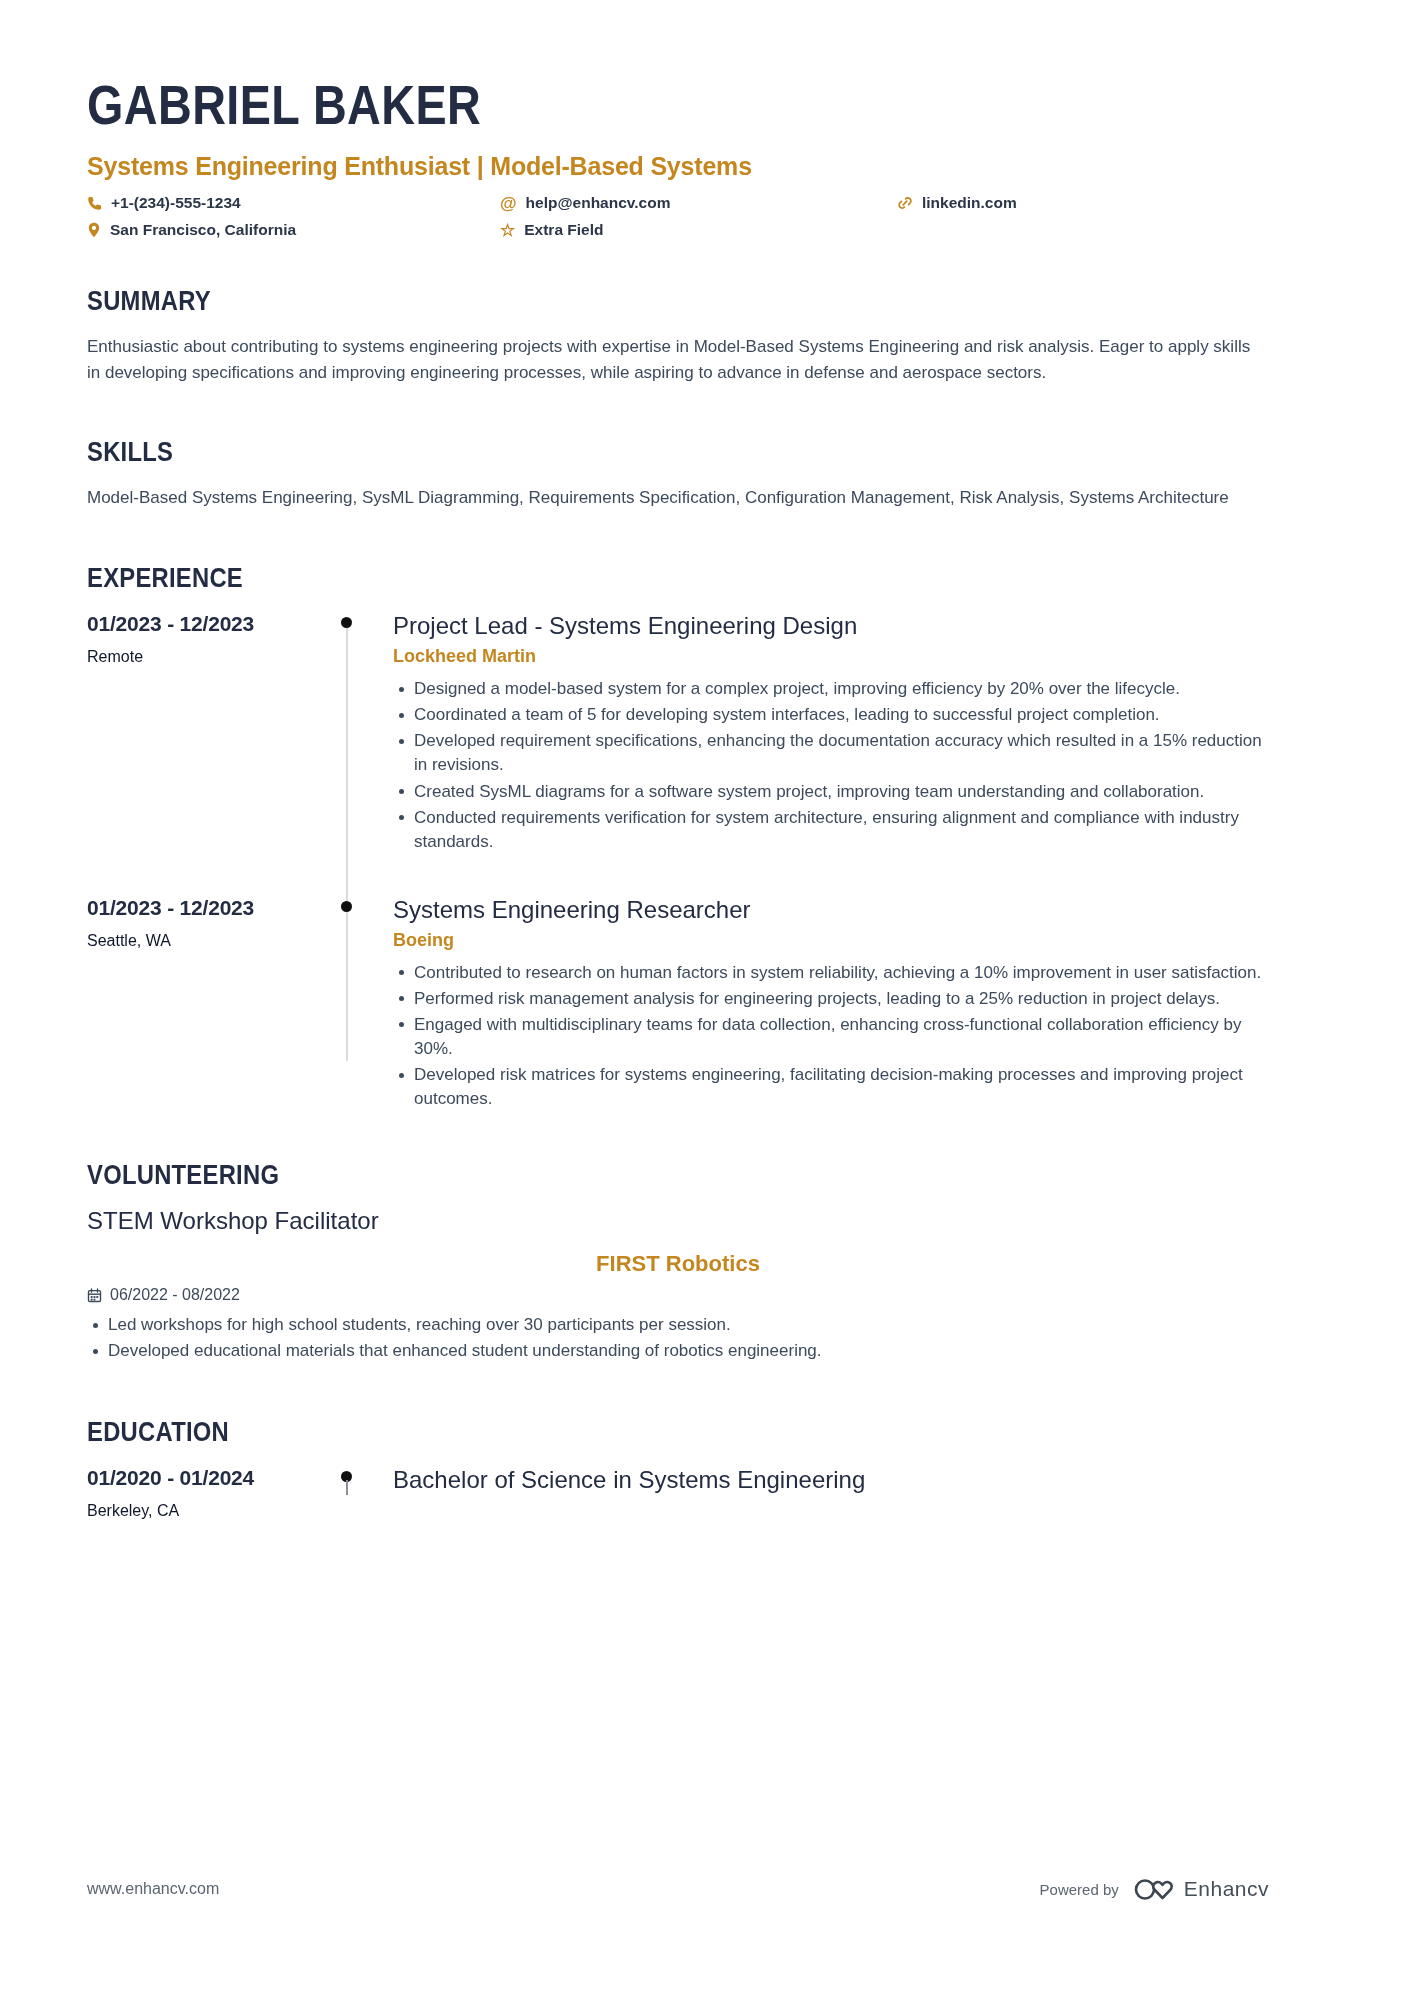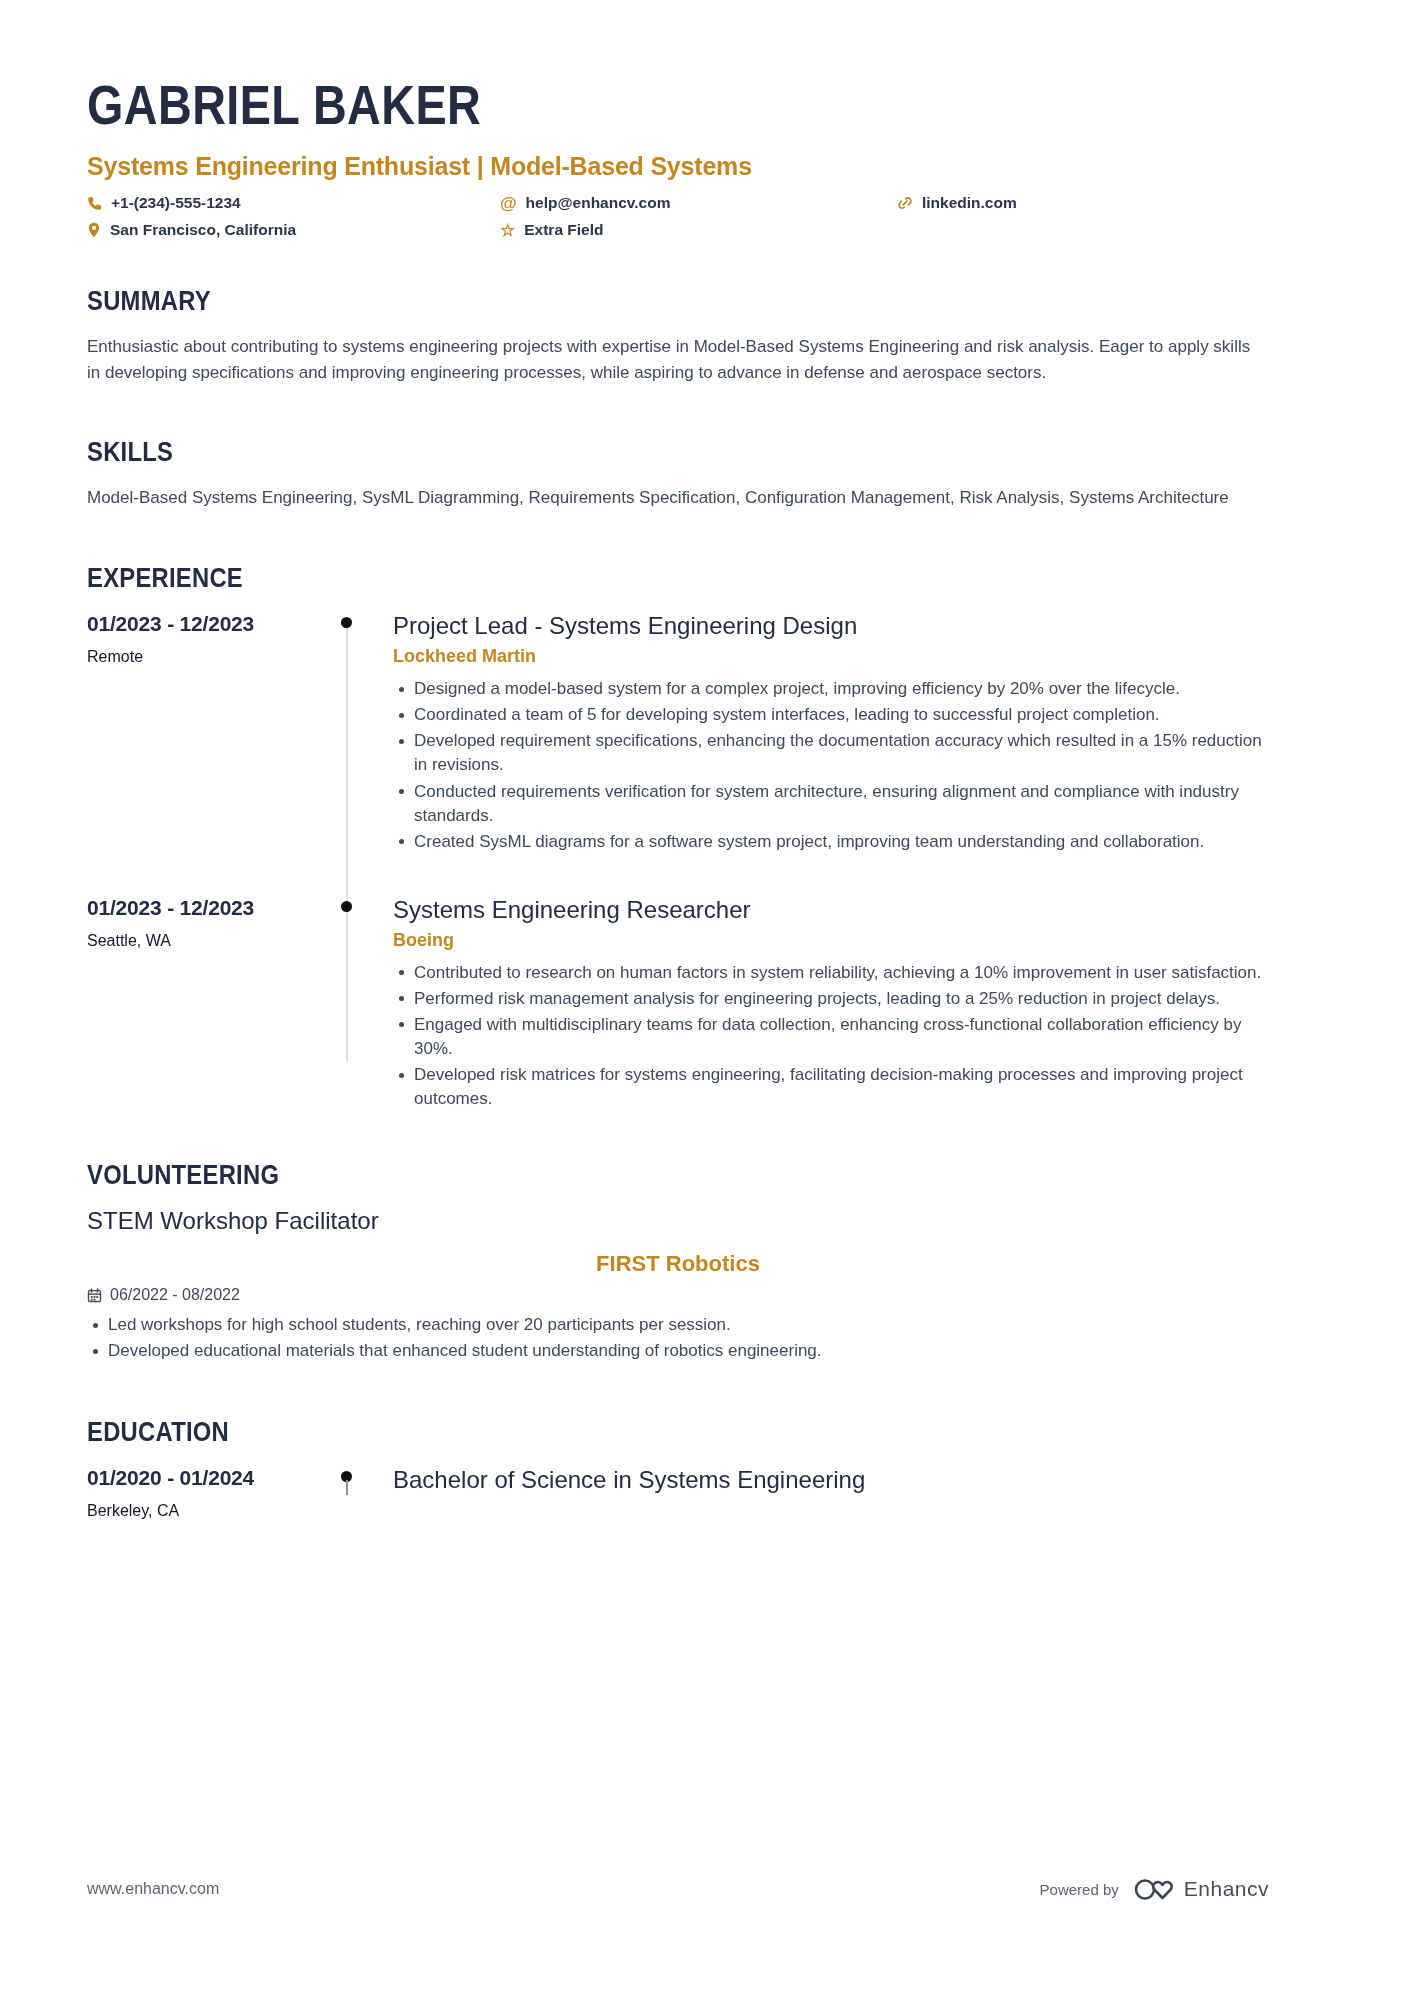--- a/index.html
+++ b/index.html
@@ -208,22 +208,22 @@
             <span class="t-dot"></span>
           </div>
         <div class="t-content">
           <h3>Project Lead - Systems Engineering Design</h3>
           <div class="company">Lockheed Martin</div>
           <ul class="bullets">
 
           <li>Designed a model-based system for a complex project, improving efficiency by 20% over the lifecycle.</li>
               <li>Coordinated a team of 5 for developing system interfaces, leading to successful project completion.</li>
               <li>Developed requirement specifications, enhancing the documentation accuracy which resulted in a 15% reduction in revisions.</li>
+              <li>Created SysML diagrams for a software system project, improving team understanding and collaboration.</li>
               <li>Conducted requirements verification for system architecture, ensuring alignment and compliance with industry standards.</li>
-              <li>Created SysML diagrams for a software system project, improving team understanding and collaboration.</li>
             </ul>
         </div>
       </article>
 
       <article class="t-row">
         <div class="t-left">
           <div class="dates">01/2023 - 12/2023</div>
           <div class="loc">Seattle, WA</div>
         </div>
         <div class="t-gutter">
@@ -257,21 +257,21 @@
         <rect x="4" y="8.6" width="2" height="2" fill="#3d4a5c"></rect>
         <rect x="7" y="8.6" width="2" height="2" fill="#3d4a5c"></rect>
         <rect x="10" y="8.6" width="2" height="2" fill="#3d4a5c"></rect>
         <rect x="4" y="11.4" width="2" height="2" fill="#3d4a5c"></rect>
         <rect x="7" y="11.4" width="2" height="2" fill="#3d4a5c"></rect>
       </svg>
       <span>06/2022 - 08/2022</span>
     </div>
     <ul class="bullets flush">
 
-    <li>Led workshops for high school students, reaching over 20 participants per session.</li>
+    <li>Led workshops for high school students, reaching over 30 participants per session.</li>
         <li>Developed educational materials that enhanced student understanding of robotics engineering.</li>
       </ul>
   </section>
 
   <section class="sec-education">
     <h2><span class="cond">EDUCATION</span></h2>
     <div class="timeline-wrap">
       <article class="t-row">
         <div class="t-left">
           <div class="dates">01/2020 - 01/2024</div>

